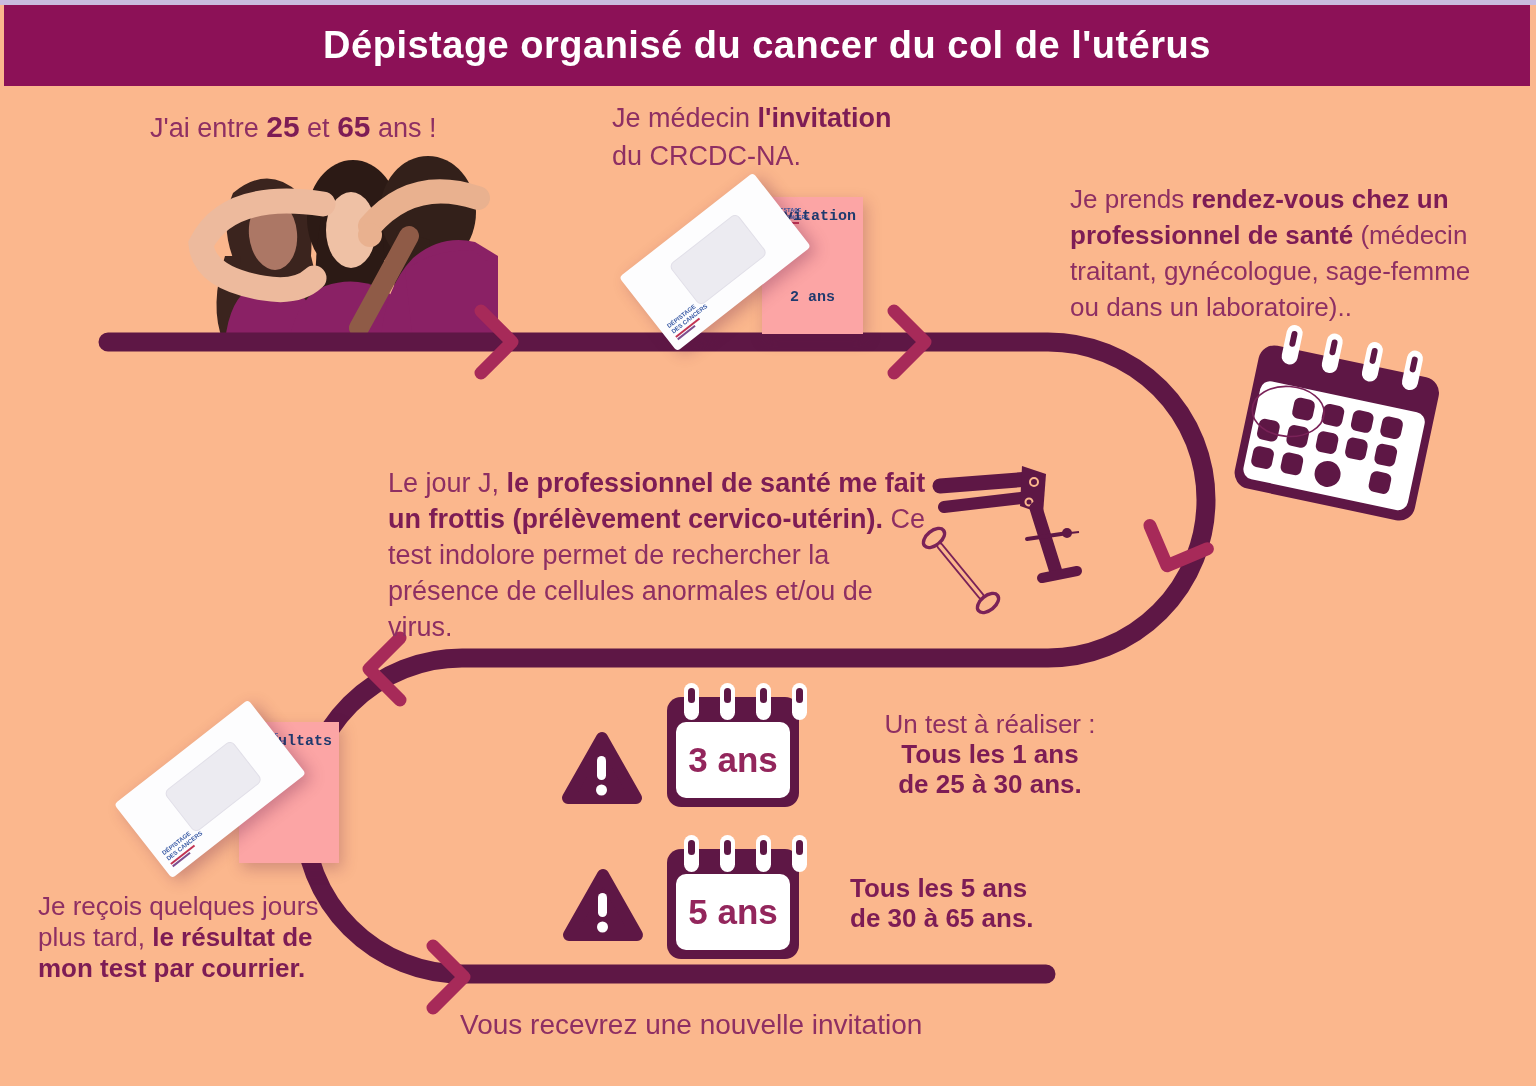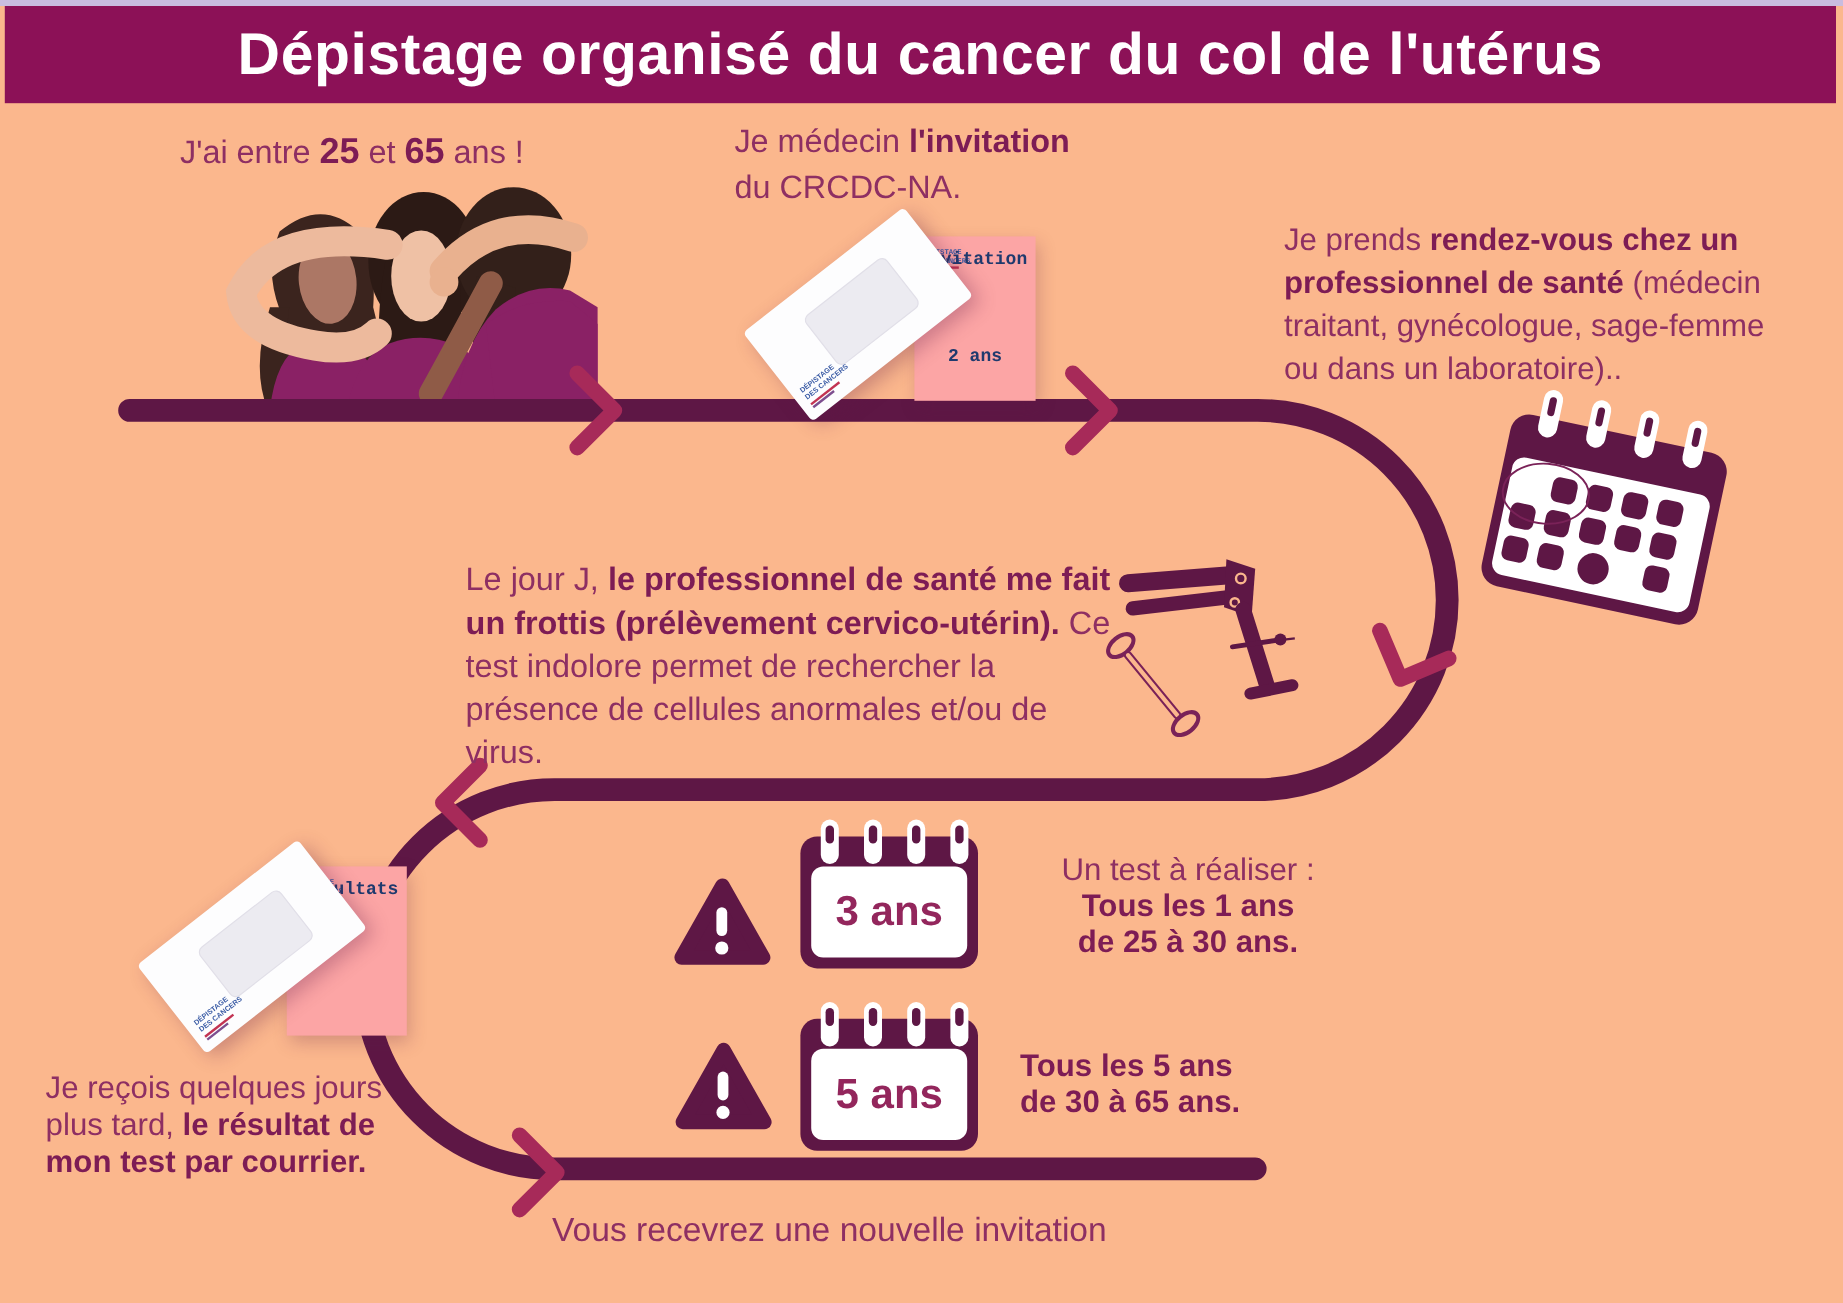--- a/index.html
+++ b/index.html
@@ -2,21 +2,21 @@
 <html><head>
 <meta charset="utf-8">
 <style>
   html,body { margin:0; padding:0; }
   body { width:1536px; height:1086px; position:relative; overflow:hidden;
          background:#FBB78D; font-family:"Liberation Sans", sans-serif; }
 
   .top-strip { position:absolute; left:0; top:0; width:1536px; height:5px; background:#C9BCDF; }
   .title-bar { position:absolute; left:4px; right:6px; top:5px; height:81px; background:#8C1157;
                display:flex; align-items:center; justify-content:center; }
-  .title-bar h1 { margin:0; color:#FFFFFF; font-size:49px; font-weight:bold; letter-spacing:.5px; }
+  .title-bar h1 { margin:0; color:#FFFFFF; font-size:38px; font-weight:bold; letter-spacing:.5px; }
 
   .txt { position:absolute; color:#8E2F63; text-align:left; }
   .txt b, .txt .b { color:#7D1C55; font-weight:bold; }
 
   #t-age   { left:150px; top:110px; width:340px; font-size:27px; }
   #t-age .num { font-size:30px; }
   #t-invit { left:612px; top:99px; width:340px; font-size:27px; line-height:38px; }
   #t-rdv   { left:1070px; top:181px; width:432px; font-size:26px; line-height:36px; }
   #t-frottis { left:388px; top:465px; width:545px; font-size:27px; line-height:36px; }
   #t-sched3 { left:850px; top:709px; width:280px; text-align:center; font-size:26px; line-height:30px; }
@@ -41,21 +41,21 @@
 
   .logo { display:flex; flex-direction:column; line-height:7px; }
   .logo .l1 { font-size:6px; font-weight:bold; color:#3A5BA5; }
   .logo .l2 { font-size:6px; font-weight:bold; color:#3A5BA5; }
   .logo .bar-r { width:30px; height:2px; background:#C23352; margin-top:1px; }
   .logo .bar-b { width:22px; height:2px; background:#7D4E8F; margin-top:1px; }
   .logo.on-letter { position:absolute; top:10px; left:7px; }
   .logo.on-env { position:absolute; left:8px; bottom:8px; }
 
   
-  .mini-cal { position:absolute; width:148px; height:110px; background:#5E1745; border-radius:14px; }
+  .mini-cal { position:absolute; width:132px; height:110px; background:#5E1745; border-radius:14px; }
   .mini-cal .face { position:absolute; left:9px; right:9px; top:25px; bottom:9px; background:#FFFFFF;
                     border-radius:10px; display:flex; align-items:center; justify-content:center;
                     font-size:35px; font-weight:bold; color:#93265C; }
   .mini-cal .ring { position:absolute; top:-14px; width:15px; height:37px; background:#FFFFFF; border-radius:8px; }
   .mini-cal .ring::after { content:''; position:absolute; left:4px; top:5px; width:6.5px; height:15px;
                            background:#5E1745; border-radius:3.5px; }
   .ring.r1{left:17px} .ring.r2{left:53px} .ring.r3{left:89px} .ring.r4{left:125px}
   #cal-3 { left:667px; top:697px; }
   #cal-5 { left:667px; top:849px; }
 

